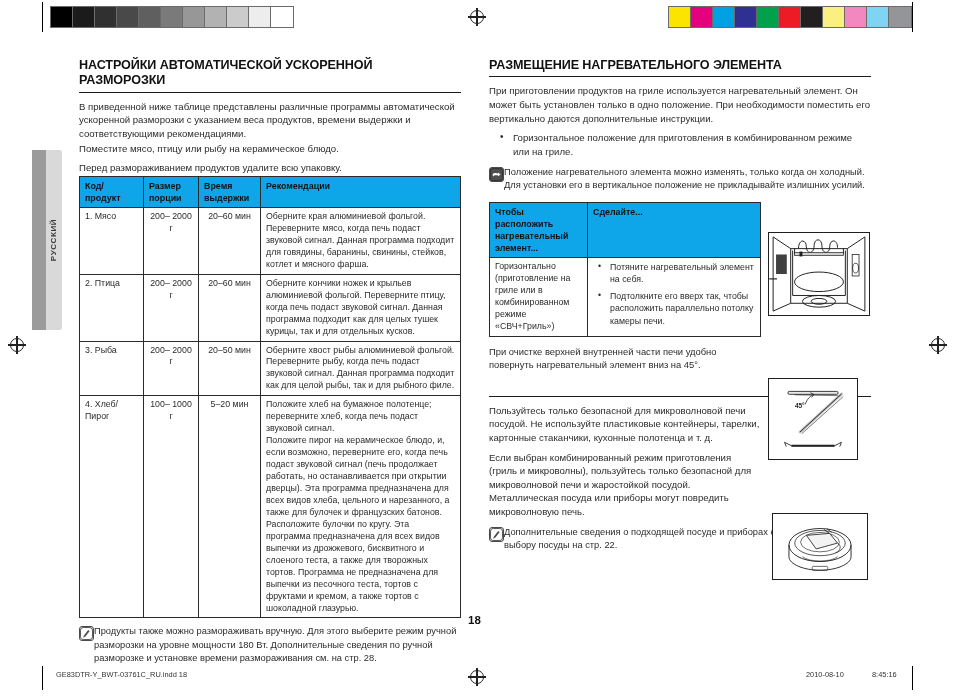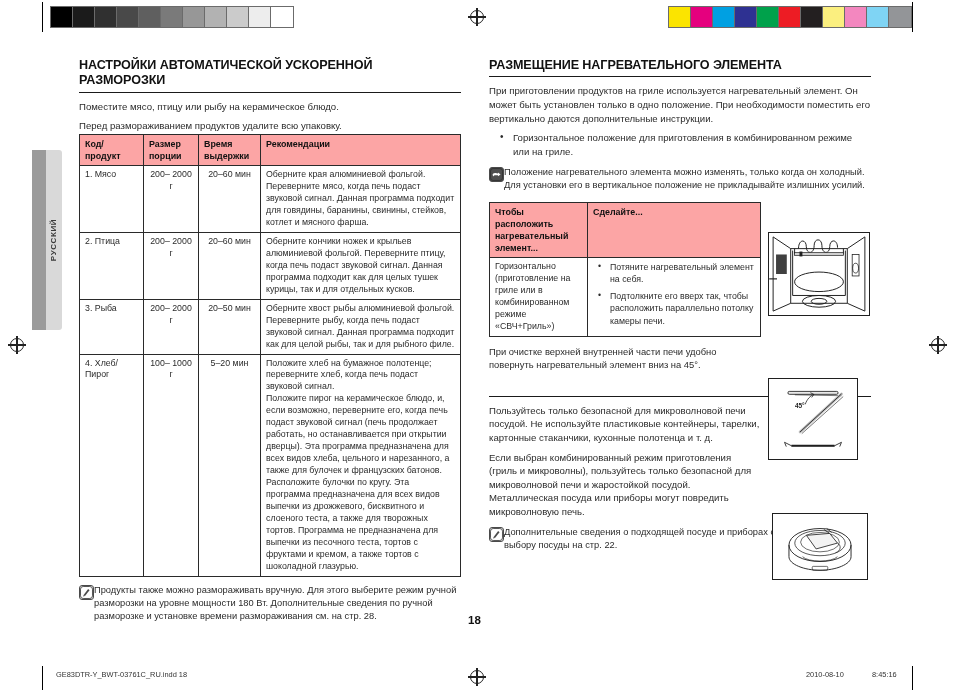--- a/index.html
+++ b/index.html
@@ -83,21 +83,21 @@
 
   
   table.doc {
     width: 100%; border-collapse: collapse; font-size: 8.8px; color:#2b2b2b;
     border: 1.3px solid #2a2a2a;
   }
   table.doc th, table.doc td {
     border: 1px solid #2a2a2a; vertical-align: top; padding: 3px 5px; line-height: 1.36;
   }
   table.doc thead th {
-    background: #fca5a5; font-weight: bold; color:#111; font-size: 8.9px; text-align:left;
+    background: #0ea5e9; font-weight: bold; color:#111; font-size: 8.9px; text-align:left;
   }
   td.center { text-align:center; }
   .cell-list { list-style:none; }
   .cell-list li { position:relative; padding-left: 17px; margin-bottom: 4px; line-height:1.42; }
   .cell-list li::before { content:"\2022"; position:absolute; left:5px; top:-1px; }
 
   
   .fig { border: 1.3px solid #1f1f1f; background:#fff; }
   #fig-oven   { position:absolute; left: 768px; top: 232px; width: 102px; height: 84px; }
   #fig-angle  { position:absolute; left: 768px; top: 378px; width: 90px; height: 82px; }
@@ -179,20 +179,21 @@
 
   <div class="langtab">
     <div class="tab-dark"></div>
     <div class="tab-text">РУССКИЙ</div>
   </div>
 
   <div class="col" id="col-left">
     <h1 class="sect">НАСТРОЙКИ АВТОМАТИЧЕСКОЙ УСКОРЕННОЙ РАЗМОРОЗКИ</h1>
     <div class="rule"></div>
 
+    <p class="body">В приведенной ниже таблице представлены различные программы автоматической ускоренной разморозки с указанием веса продуктов, времени выдержки и соответствующими рекомендациями.</p>
     <p class="body gap">Поместите мясо, птицу или рыбу на керамическое блюдо.</p>
     <p class="body">Перед размораживанием продуктов удалите всю упаковку.</p>
 
     <table class="doc" id="defrost-table">
       <colgroup>
         <col style="width:64px">
           <col style="width:55px">
           <col style="width:62px">
           <col>
       </colgroup>

